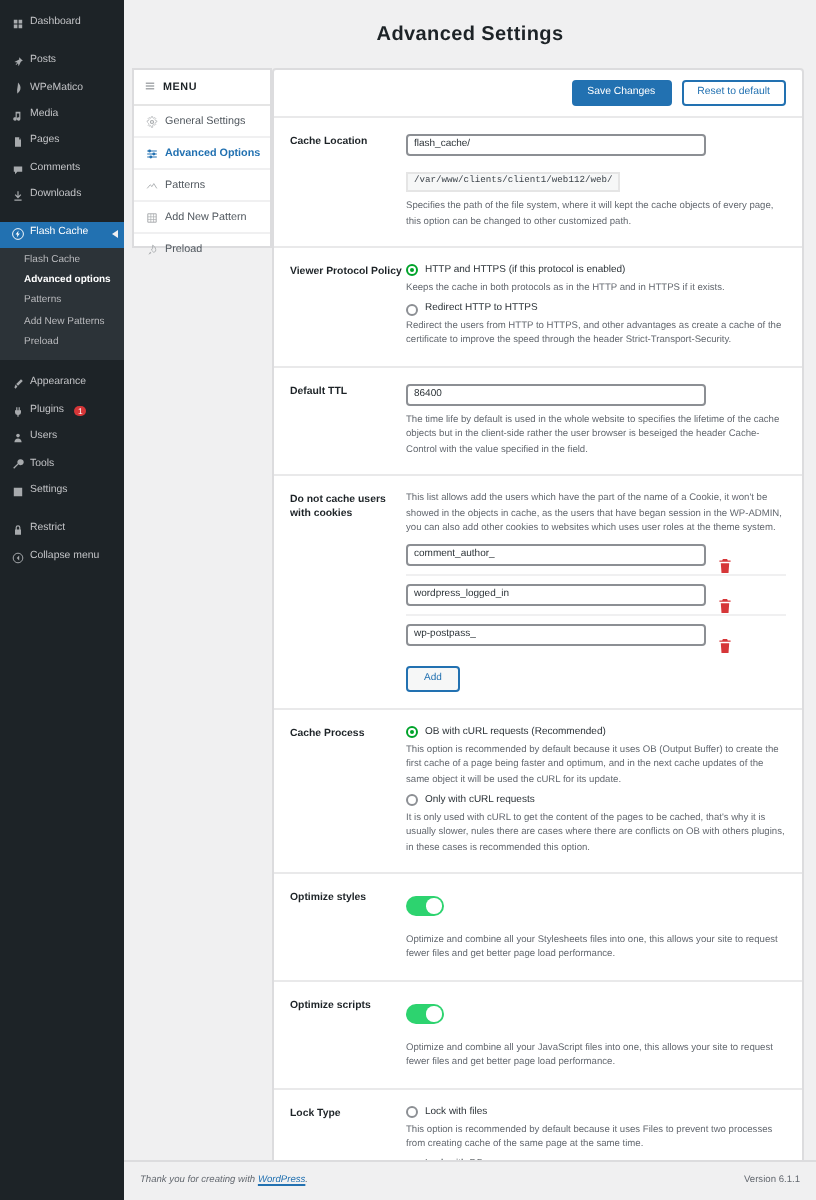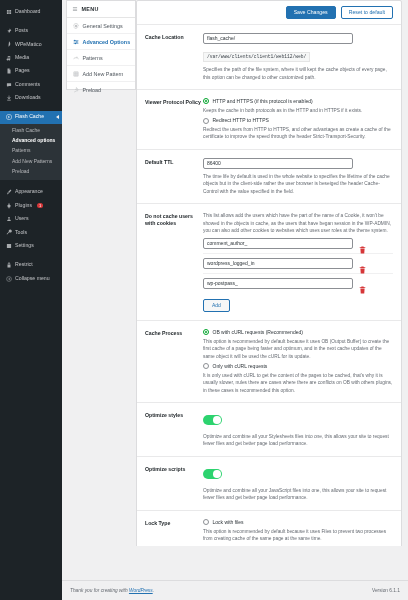--- a/index.html
+++ b/index.html
@@ -400,20 +400,23 @@
             <circle cx="10" cy="10" r="8" fill="none" stroke="#a7aaad" stroke-width="1.6"></circle>
             <path d="M12 6l-4 4 4 4z"></path>
           </svg>
         </span>
       <span>Collapse menu</span>
     </div>
   </div>
 
   <div class="main">
 
+    <div class="page-title-bar">
+      <div class="page-title">Advanced Settings</div>
+    </div>
 
     <div class="scroll-area">
     <div class="content-wrap">
 
       <div class="menu-panel">
         <div class="menu-head">
           <span class="mi"><svg viewBox="0 0 20 20">
                   <path d="M3 4h14v2.5H3zM3 8.8h14v2.5H3zM3 13.5h14V16H3z"></path>
                 </svg></span>
           <span>MENU</span>

